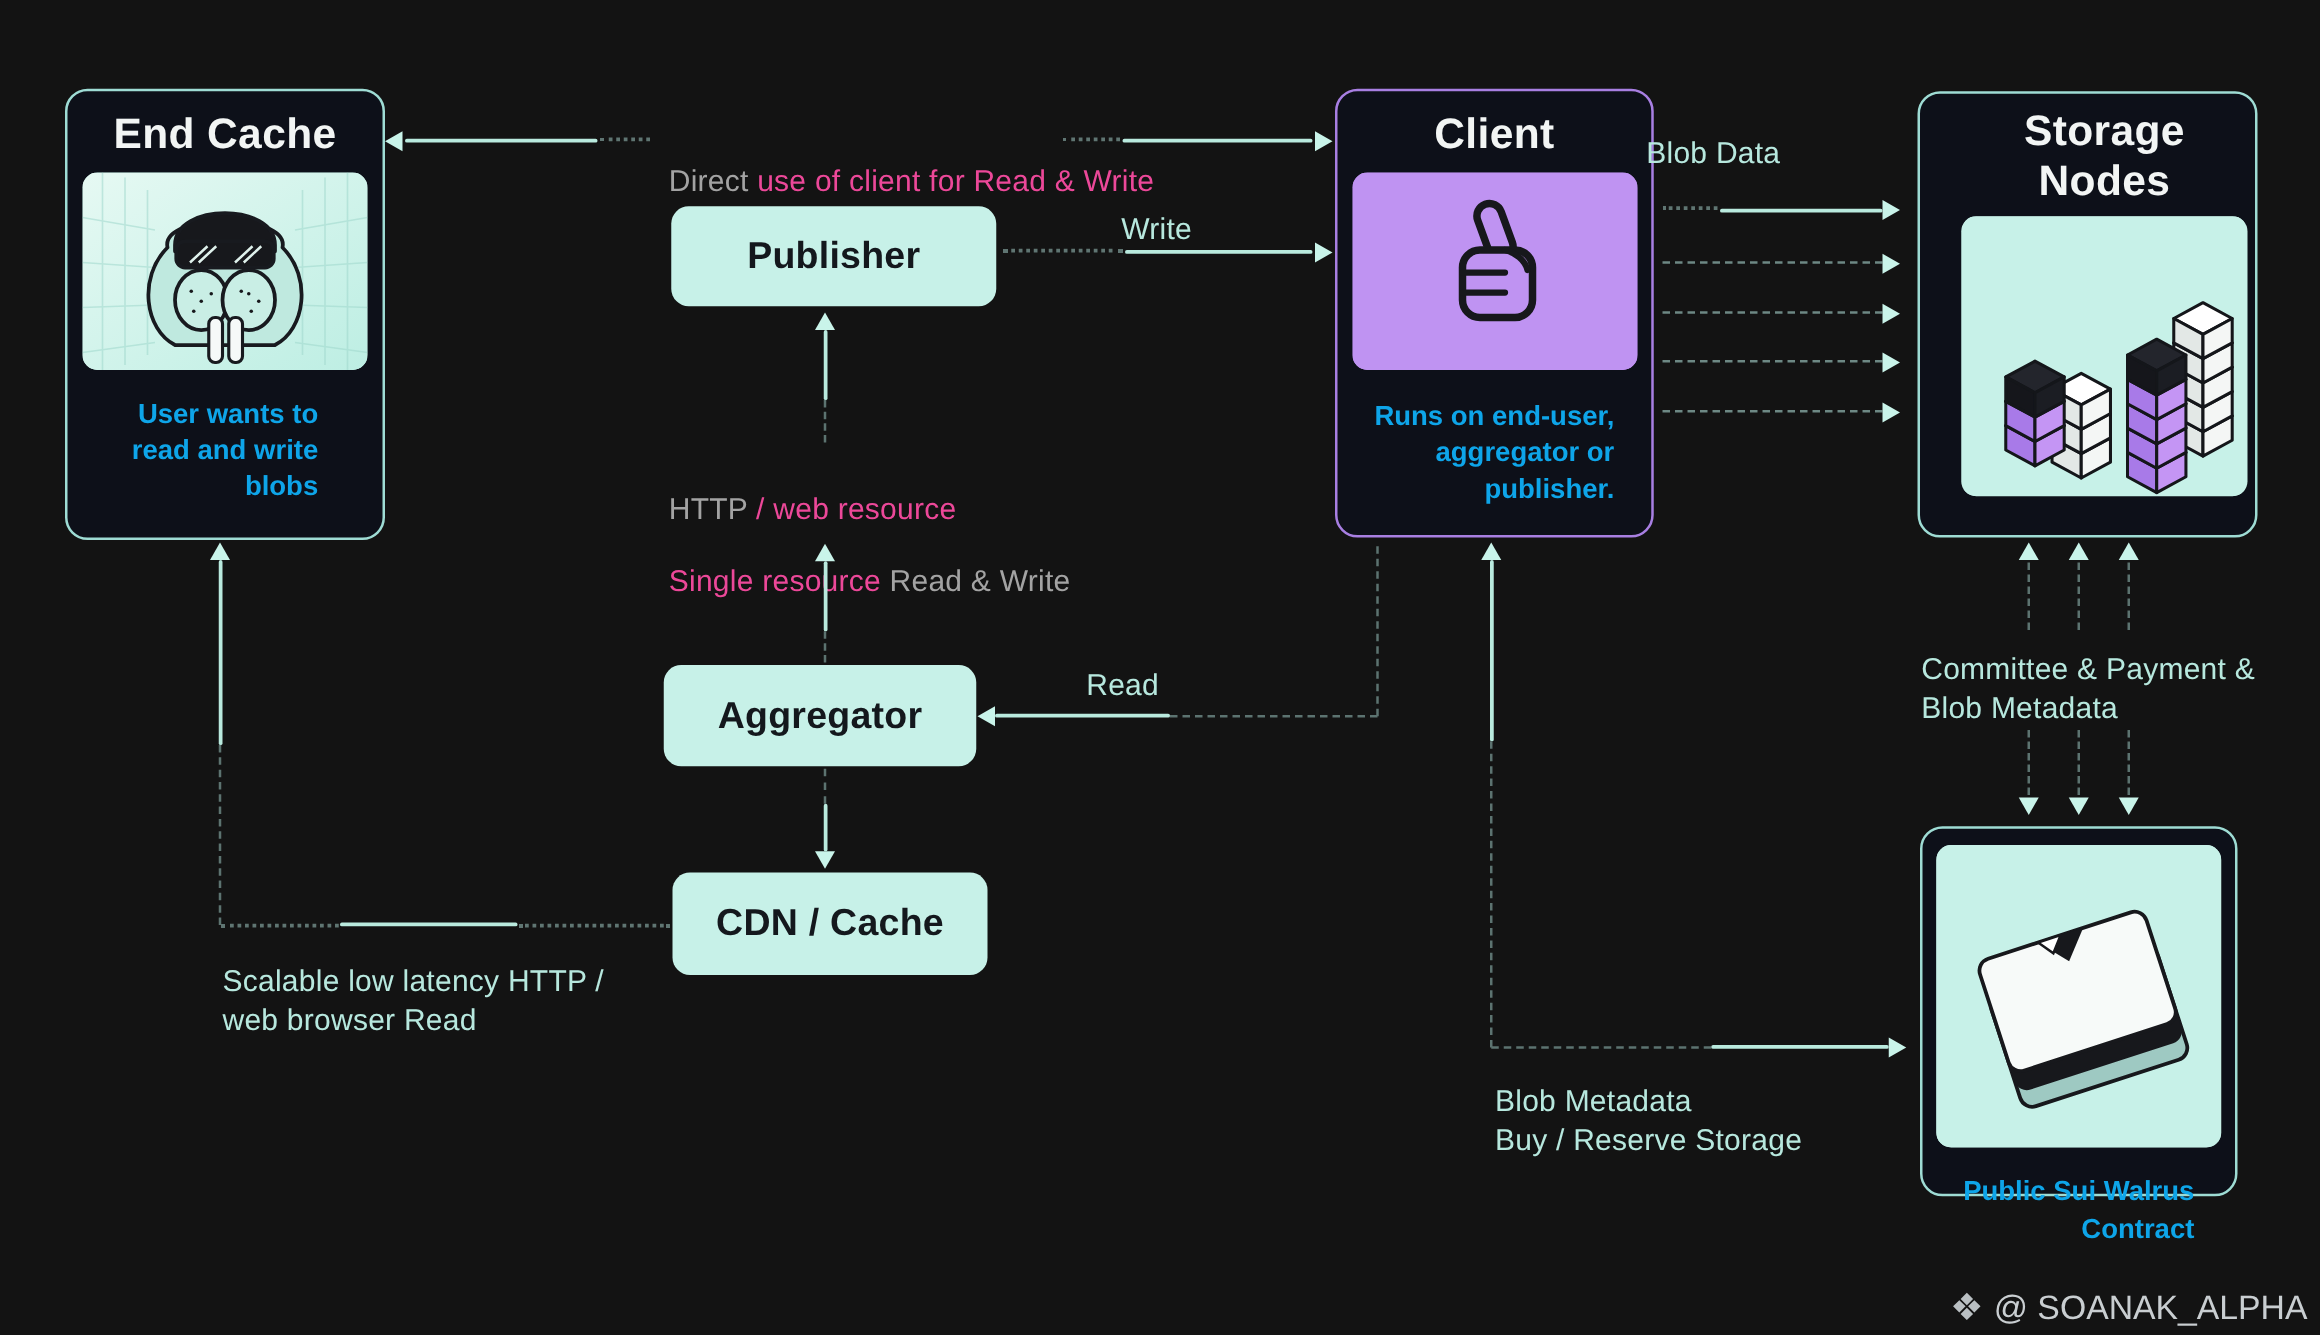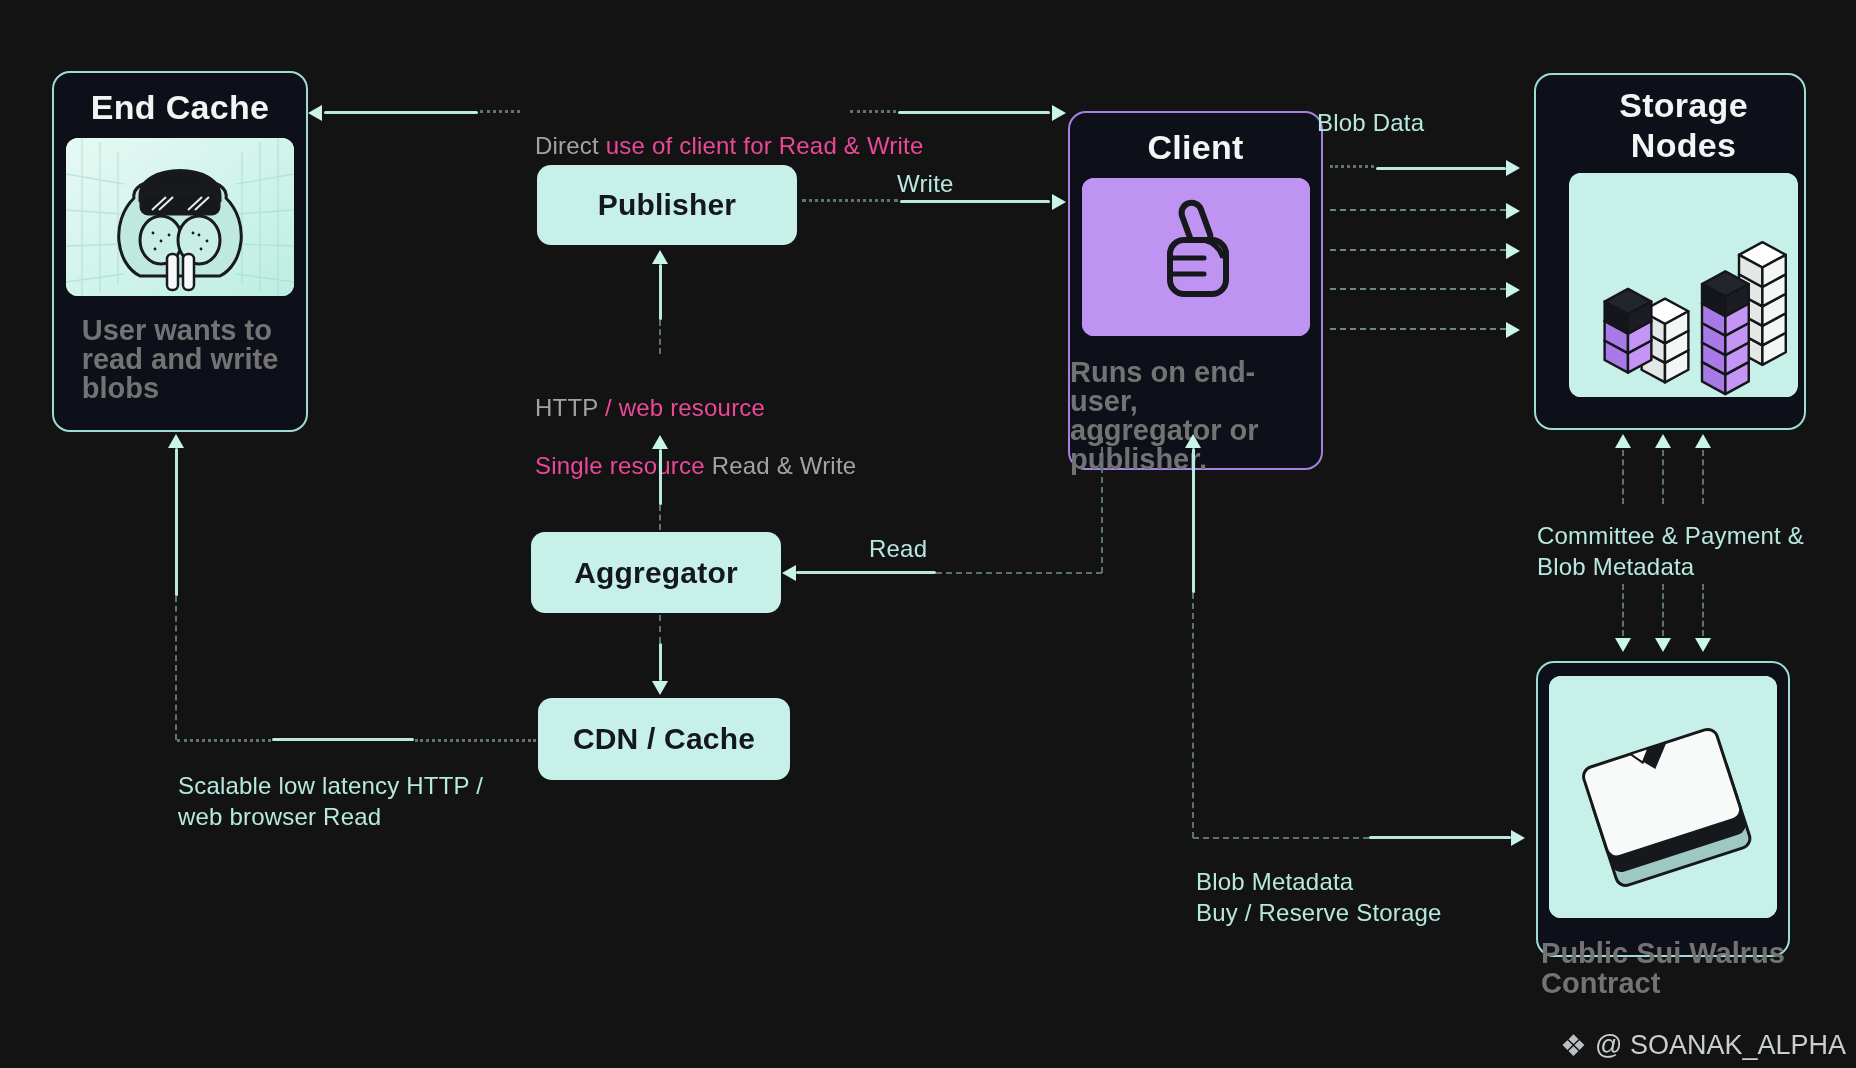--- a/index.html
+++ b/index.html
@@ -1,25 +1,25 @@
 <!DOCTYPE html>
 <html><head>
 <meta charset="utf-8">
 <style>
   html,body{margin:0;padding:0;background:#0d0d0d;}
   #canvas{position:relative;width:1856px;height:1068px;background:#131313;overflow:hidden;
           font-family:"Liberation Sans",sans-serif;}
   
   .card{position:absolute;box-sizing:border-box;background:#0d1019;border:2px solid #9edcd4;
         border-radius:18px;display:flex;flex-direction:column;align-items:center;}
-  .card.purple{border-color:#a87fe2;margin-top:40px;}
+  .card.purple{border-color:#a87fe2;}
   .card-title{color:#f2f5f4;font-size:34px;font-weight:700;letter-spacing:.3px;margin-top:14px;
               text-align:center;white-space:pre-line;line-height:40px;}
   .card-img{border-radius:12px;overflow:hidden;background:#c7f1e8;flex:none;}
-  .card-desc{color:#737373;font-size:29px;font-weight:700;text-align:left;white-space:pre-line;
+  .card-desc{color:#0ea5e9;font-size:22px;font-weight:700;text-align:right;white-space:pre-line;
              line-height:29px;}
   
   .btn{position:absolute;box-sizing:border-box;background:#c7f1e8;border-radius:14px;
        display:flex;align-items:center;justify-content:center;color:#14181d;
        font-size:30px;font-weight:700;letter-spacing:.2px;}
   
   .lbl{position:absolute;font-size:24px;color:#b7e8de;letter-spacing:.2px;white-space:pre-line;line-height:31px;}
   .lbl .dim{color:#ec4899;}
   .lbl .accent{color:#a3a3a3;}
   

